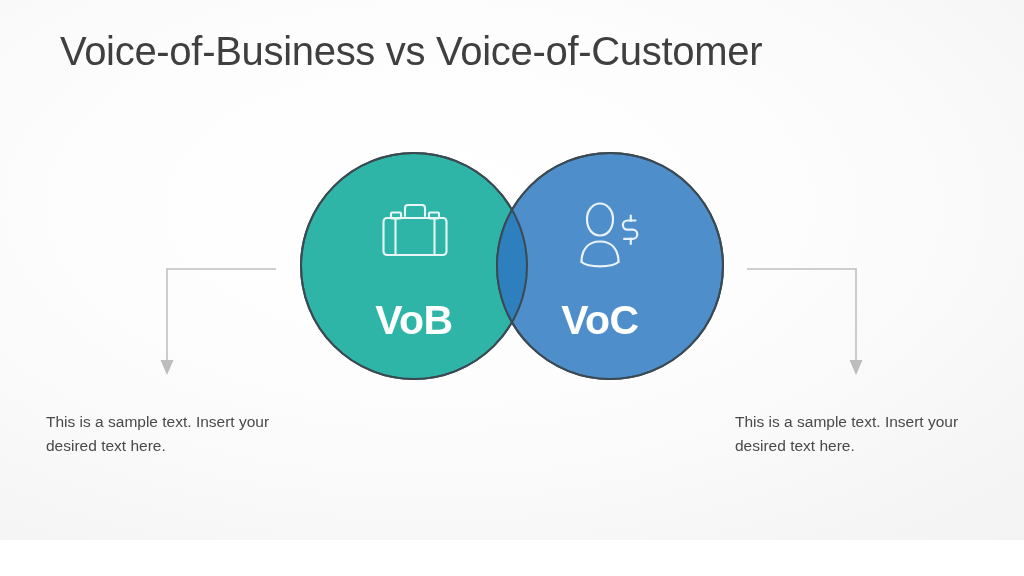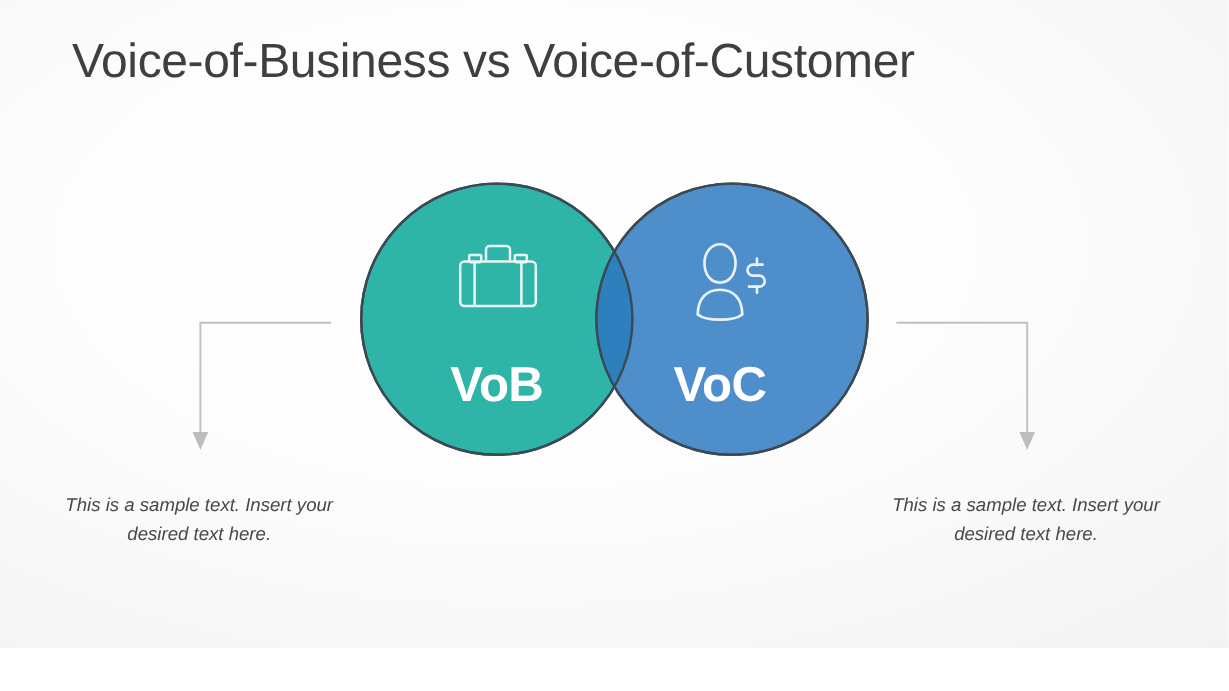--- a/index.html
+++ b/index.html
@@ -75,22 +75,20 @@
   #connector-right { left: 738px; }
 
   
   .caption {
     position: absolute;
     top: 410px;
     width: 240px;
     font-size: 15.5px;
     line-height: 1.52;
     color: #494949;
-    text-align: center;
-    font-style: italic;
   }
   #caption-left  { left: 46px; }
   #caption-right { left: 735px; }
 </style>
 </head>
 <body>
 
 <div id="slide">
 
   <div id="title">Voice-of-Business vs Voice-of-Customer</div>

